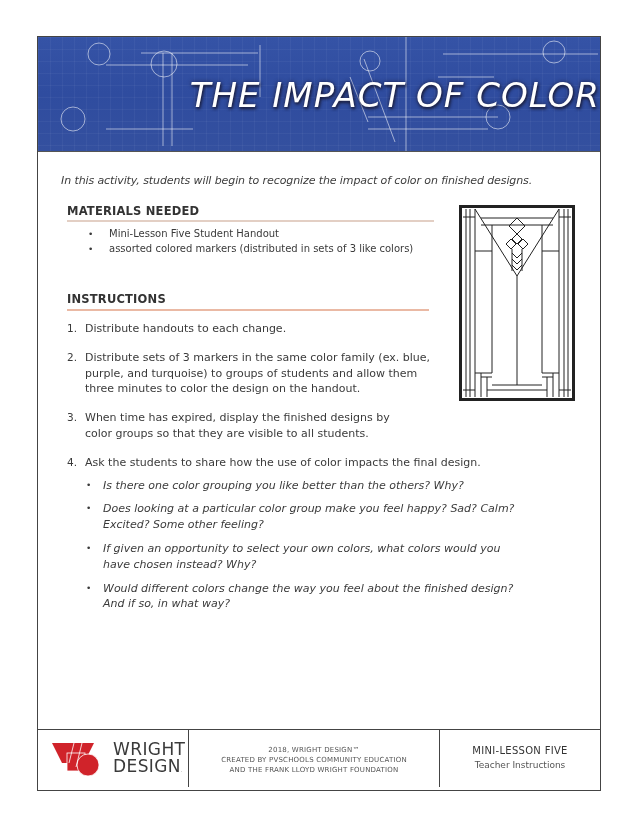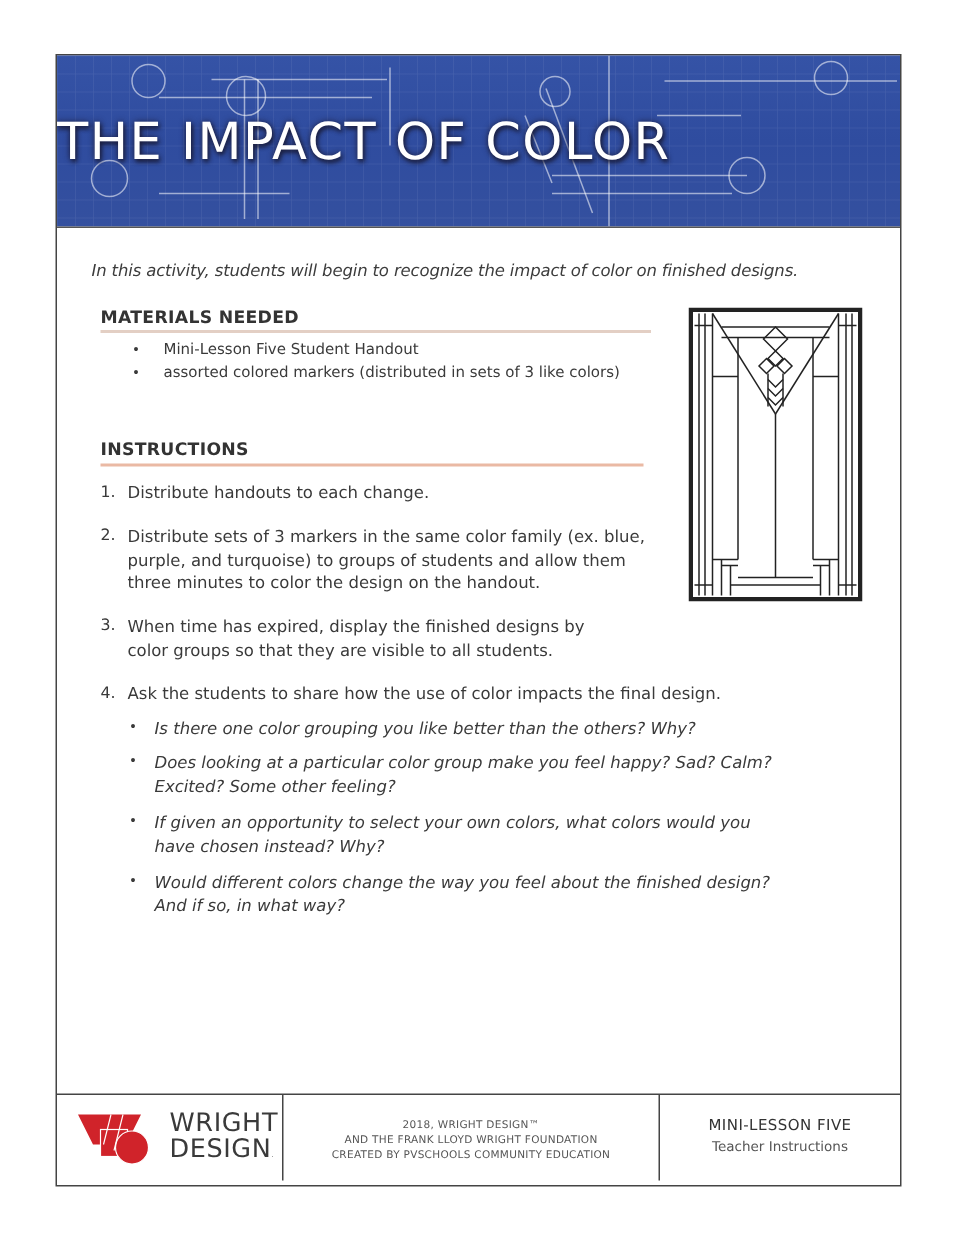--- a/index.html
+++ b/index.html
@@ -4,24 +4,24 @@
 <style>
   html, body { margin: 0; padding: 0; background: #ffffff; }
   body { width: 640px; height: 828px; position: relative; overflow: hidden;
          font-family: "DejaVu Sans", sans-serif; color: #3a3a3a; }
   .page { position: absolute; left: 37px; top: 36px; width: 564px; height: 755px;
           border: 1px solid #444; box-sizing: border-box; background: #fff; }
   .banner { position: absolute; left: 0; top: 0; width: 562px; height: 114px;
             background: linear-gradient(180deg, #3553a6 0%, #2f4c9f 50%, #34509f 100%);
             overflow: hidden; border-bottom: 1px solid #555; }
   .banner svg.grid { position: absolute; left: 0; top: 0; }
-  .banner-title { position: absolute; left: 0; right: 0; top: 38px; text-align: left;
+  .banner-title { position: absolute; left: 0; right: 0; top: 38px; text-align: right;
                   font-family: "DejaVu Sans", sans-serif; font-weight: normal; font-size: 34px;
                   letter-spacing: 1px; color: #ffffff;
-                  text-shadow: 0 0 4px rgba(30,30,60,0.9), 1px 2px 3px rgba(20,20,40,0.8); }
+                  text-shadow: 0 0 4px rgba(30,30,60,0.9), 1px 2px 3px rgba(20,20,40,0.8); font-style: italic; }
   .intro { position: absolute; left: 23px; top: 137px; font-size: 11px; font-style: italic;
            color: #3c3c3c; white-space: nowrap; letter-spacing: -0.1px; }
   .section-heading { position: absolute; left: 29px; font-size: 11.5px; font-weight: bold;
                      color: #333; letter-spacing: 0.2px; }
   .rule { position: absolute; left: 29px; height: 1.5px; }
   .materials { position: absolute; left: 50px; top: 190px; margin: 0; padding: 0; list-style: none; }
   .materials li { font-size: 10px; line-height: 14.6px; color: #3a3a3a; position: relative;
                   padding-left: 21px; white-space: nowrap; }
   .materials li::before { content: "•"; position: absolute; left: 0; top: 0; font-size: 9px; }
   .steps { position: absolute; left: 29px; top: 284px; width: 440px; }
@@ -174,22 +174,22 @@
         <line x1="22" y1="2" x2="17" y2="22" stroke="#fff" stroke-width="0.8"></line>
         <line x1="30" y1="2" x2="24" y2="26" stroke="#fff" stroke-width="0.8"></line>
       </svg>
       <div class="logo-text">
         <div>WRIGHT</div>
         <div><span>DESIGN</span><span class="tm">.</span></div>
       </div>
     </div>
     <div class="cell credit-cell">
       <div class="credit-line">2018, WRIGHT DESIGN™</div>
+      <div class="credit-line">CREATED BY PVSCHOOLS COMMUNITY EDUCATION</div>
       <div class="credit-line">AND THE FRANK LLOYD WRIGHT FOUNDATION</div>
-      <div class="credit-line">CREATED BY PVSCHOOLS COMMUNITY EDUCATION</div>
     </div>
     <div class="cell lesson-cell">
       <div class="lesson-title">MINI-LESSON FIVE</div>
       <div class="lesson-sub">Teacher Instructions</div>
     </div>
   </div>
 
 </div>
 
 </body></html>

